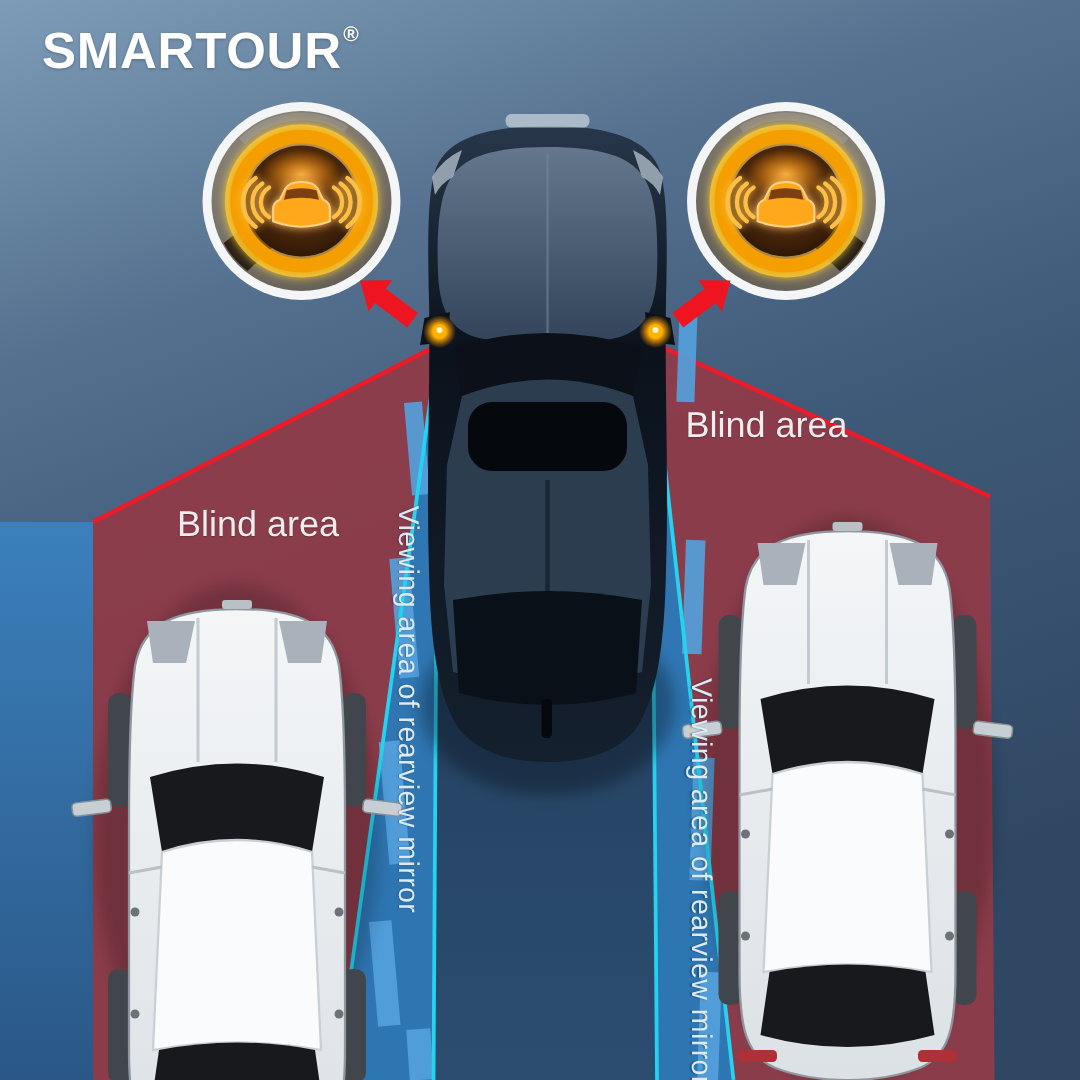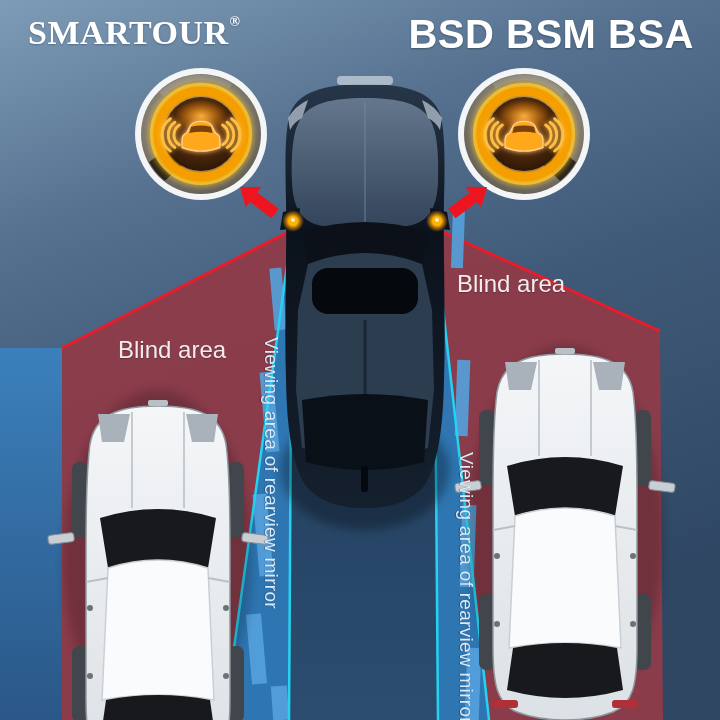--- a/index.html
+++ b/index.html
@@ -4,21 +4,21 @@
 <style>
   html,body{margin:0;padding:0;background:#222;}
   .stage{
     position:relative;width:720px;height:720px;overflow:hidden;
     font-family:"Liberation Sans",sans-serif;
     -webkit-font-smoothing:antialiased;
   }
   .stage svg{position:absolute;inset:0;display:block;}
   .overlay-text{position:absolute;color:#fff;white-space:nowrap;}
   .brand{left:28px;top:14px;font-size:34px;font-weight:700;letter-spacing:.5px;
-         text-shadow:0 1px 2px rgba(0,0,0,.25);font-family:Liberation Serif, serif;}
+         text-shadow:0 1px 2px rgba(0,0,0,.25);}
   .brand sup{font-size:14px;font-weight:700;vertical-align:18px;margin-left:1px;}
   .title{right:26px;top:12px;font-size:40px;font-weight:700;letter-spacing:.5px;
          text-shadow:0 1px 2px rgba(0,0,0,.3);}
   .blind-label{font-size:24px;color:#F3ECEC;text-shadow:0 1px 1px rgba(0,0,0,.25);}
   .blind-left{left:118px;top:336px;}
   .blind-right{left:457px;top:270px;}
   .viewing-label{
     font-size:19px;color:#DCEAF7;letter-spacing:.3px;
     writing-mode:vertical-rl;text-orientation:mixed;
     text-shadow:0 1px 1px rgba(0,20,40,.35);
@@ -226,20 +226,19 @@
   <use href="#indicatorBadge" transform="translate(201,134)"></use>
   <use href="#indicatorBadge" transform="translate(524,134) scale(-1,1)"></use>
 
   <use href="#redArrow" transform="translate(240,187) rotate(217)" fill="#EE1520"></use>
   <use href="#redArrow" transform="translate(487,187) rotate(-37)" fill="#EE1520"></use>
 </svg>
 
   <div class="overlay-text brand">
     <span>SMARTOUR</span><sup>®</sup>
   </div>
-  <div class="overlay-text title">BSD BSM BSA</div>
 
   <div class="overlay-text blind-label blind-left">Blind area</div>
   <div class="overlay-text blind-label blind-right">Blind area</div>
 
   <div class="overlay-text viewing-label viewing-left">Viewing area of rearview mirror</div>
   <div class="overlay-text viewing-label viewing-right">Viewing area of rearview mirror</div>
 </div>
 
 </body></html>

